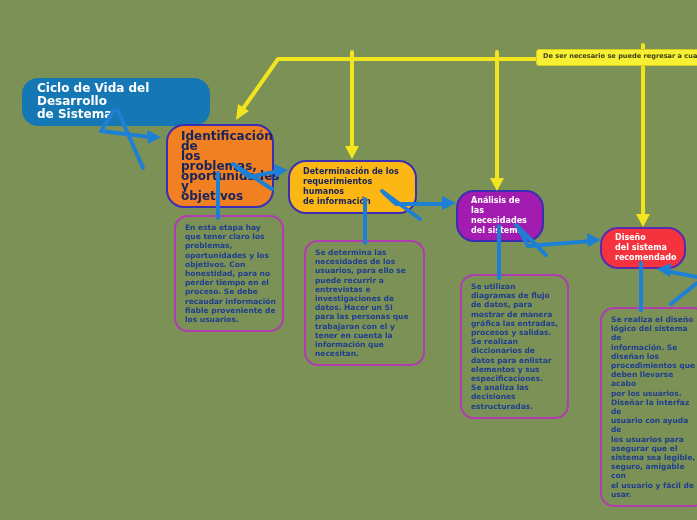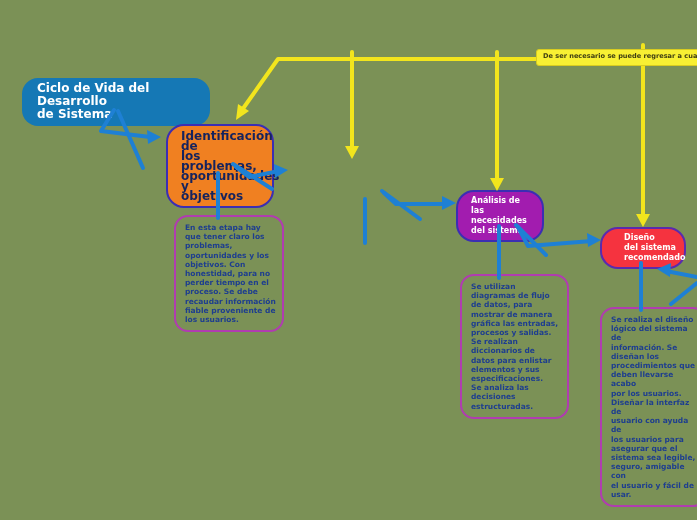--- a/index.html
+++ b/index.html
@@ -25,21 +25,21 @@
   .node-s1{
     left:288px;top:160px;width:129px;background:#FDB714;
     color:#15235E;font-size:8px;line-height:10px;padding:5px 8px 5px 13px;
   }
   .node-s2{
     left:456px;top:190px;width:88px;background:#a21caf;
     color:#FFFFFF;font-size:8px;line-height:10px;padding:4px 8px 4px 13px;
   }
   .node-s3{
     left:600px;top:227px;width:86px;background:#F5333F;border-color:#5A2BAE;
-    color:#FFFFFF;font-size:8px;line-height:10px;padding:4px 8px 4px 22px;
+    color:#FFFFFF;font-size:8px;line-height:10px;padding:4px 8px 4px 13px;
   }
   .desc{
     position:absolute;z-index:2;box-sizing:border-box;background:transparent;
     border:2px solid #B03CB0;border-radius:14px;
     color:#1E3E8F;font-size:7.5px;font-weight:bold;line-height:9.2px;
     white-space:pre-line;padding:6px 5px 6px 9px;margin-left:11px;
   }
   .desc-0{left:163px;top:215px;width:110px;min-height:107px;}
   .desc-1{left:293px;top:240px;width:121px;min-height:116px;}
   .desc-2{left:449px;top:274px;width:109px;min-height:129px;}
@@ -97,38 +97,53 @@
     </g>
   </svg>
 
   <div class="node node-root">Ciclo de Vida del Desarrollo
 de Sistema</div>
 
   <div class="node node-s0">Identificación de
 los problemas,
 oportunidades y
 objetivos</div>
+  <div class="node node-s1">Determinación de los
+requerimientos humanos
+de información</div>
   <div class="node node-s2">Análisis de las
 necesidades
 del sistema</div>
   <div class="node node-s3">Diseño
 del sistema
 recomendado</div>
 
   <div class="desc desc-0">En esta etapa hay
 que tener claro los
 problemas,
 oportunidades y los
 objetivos. Con
 honestidad, para no
 perder tiempo en el
 proceso. Se debe
 recaudar información
 fiable proveniente de
 los usuarios.</div>
+  <div class="desc desc-1">Se determina las
+necesidades de los
+usuarios, para ello se
+puede recurrir a
+entrevistas e
+investigaciones de
+datos. Hacer un SI
+para las personas que
+trabajaran con el y
+tener en cuenta la
+información que
+necesitan.</div>
   <div class="desc desc-3">Se realiza el diseño
 lógico del sistema de
 información. Se
 diseñan los
 procedimientos que
 deben llevarse acabo
 por los usuarios.
 Diseñar la interfaz de
 usuario con ayuda de
 los usuarios para

